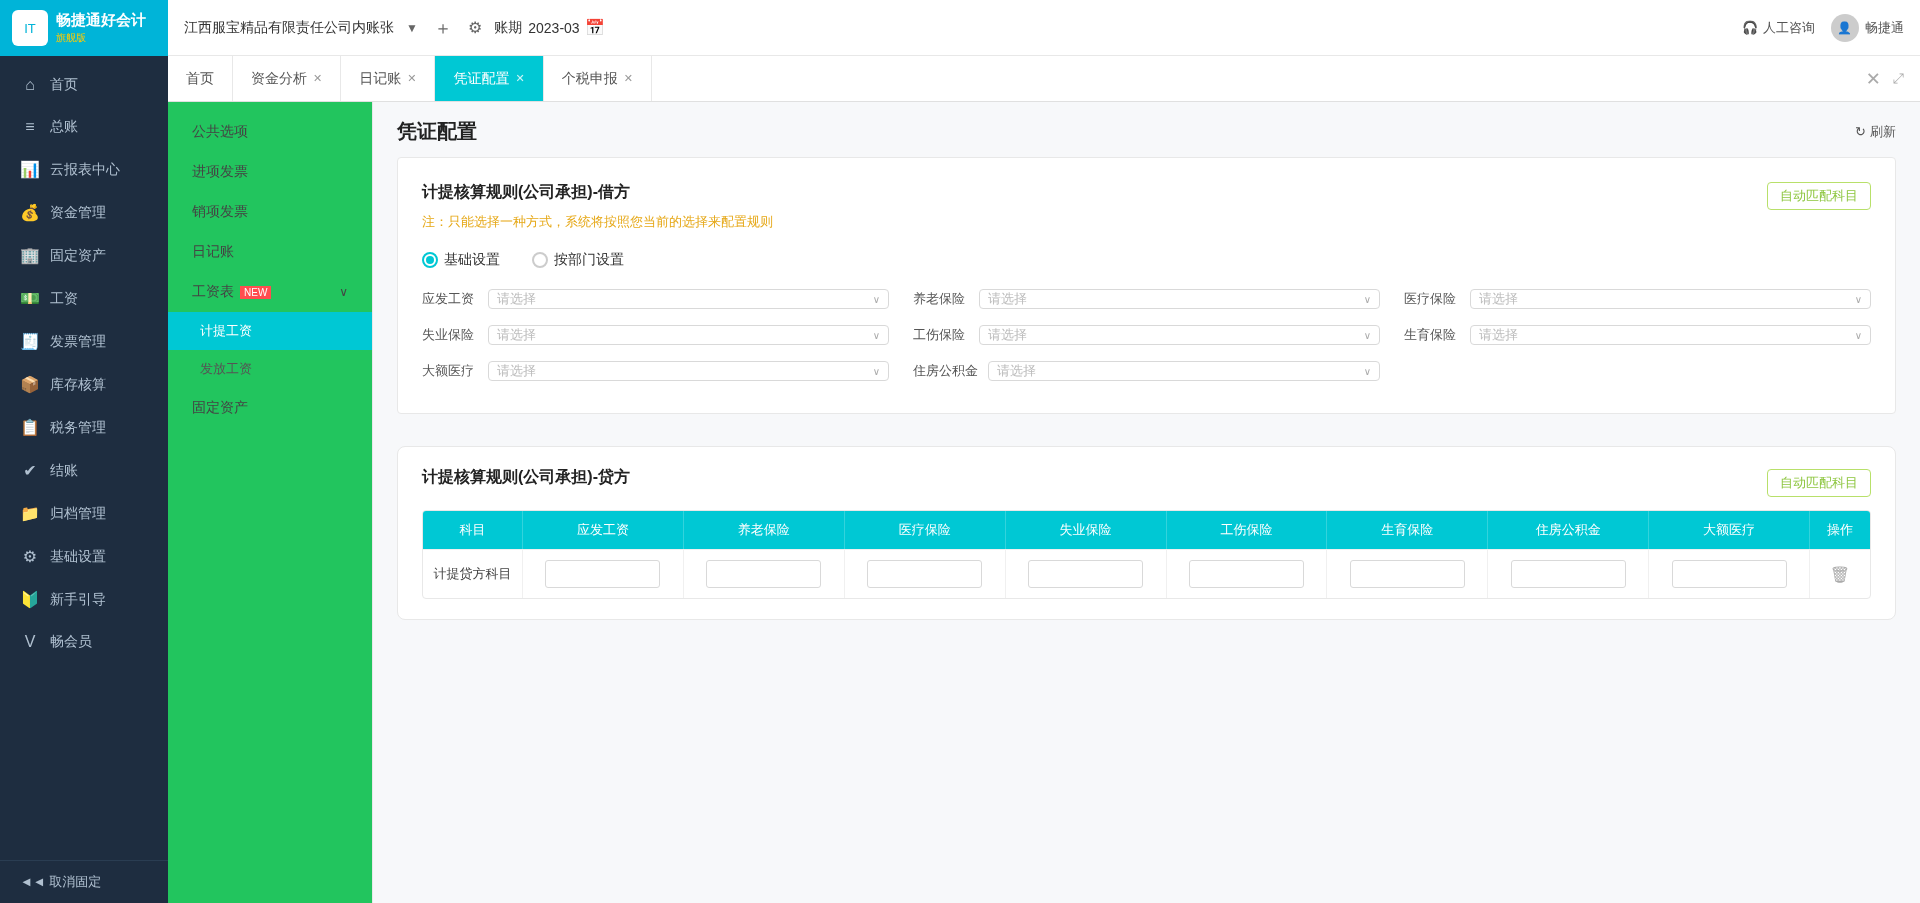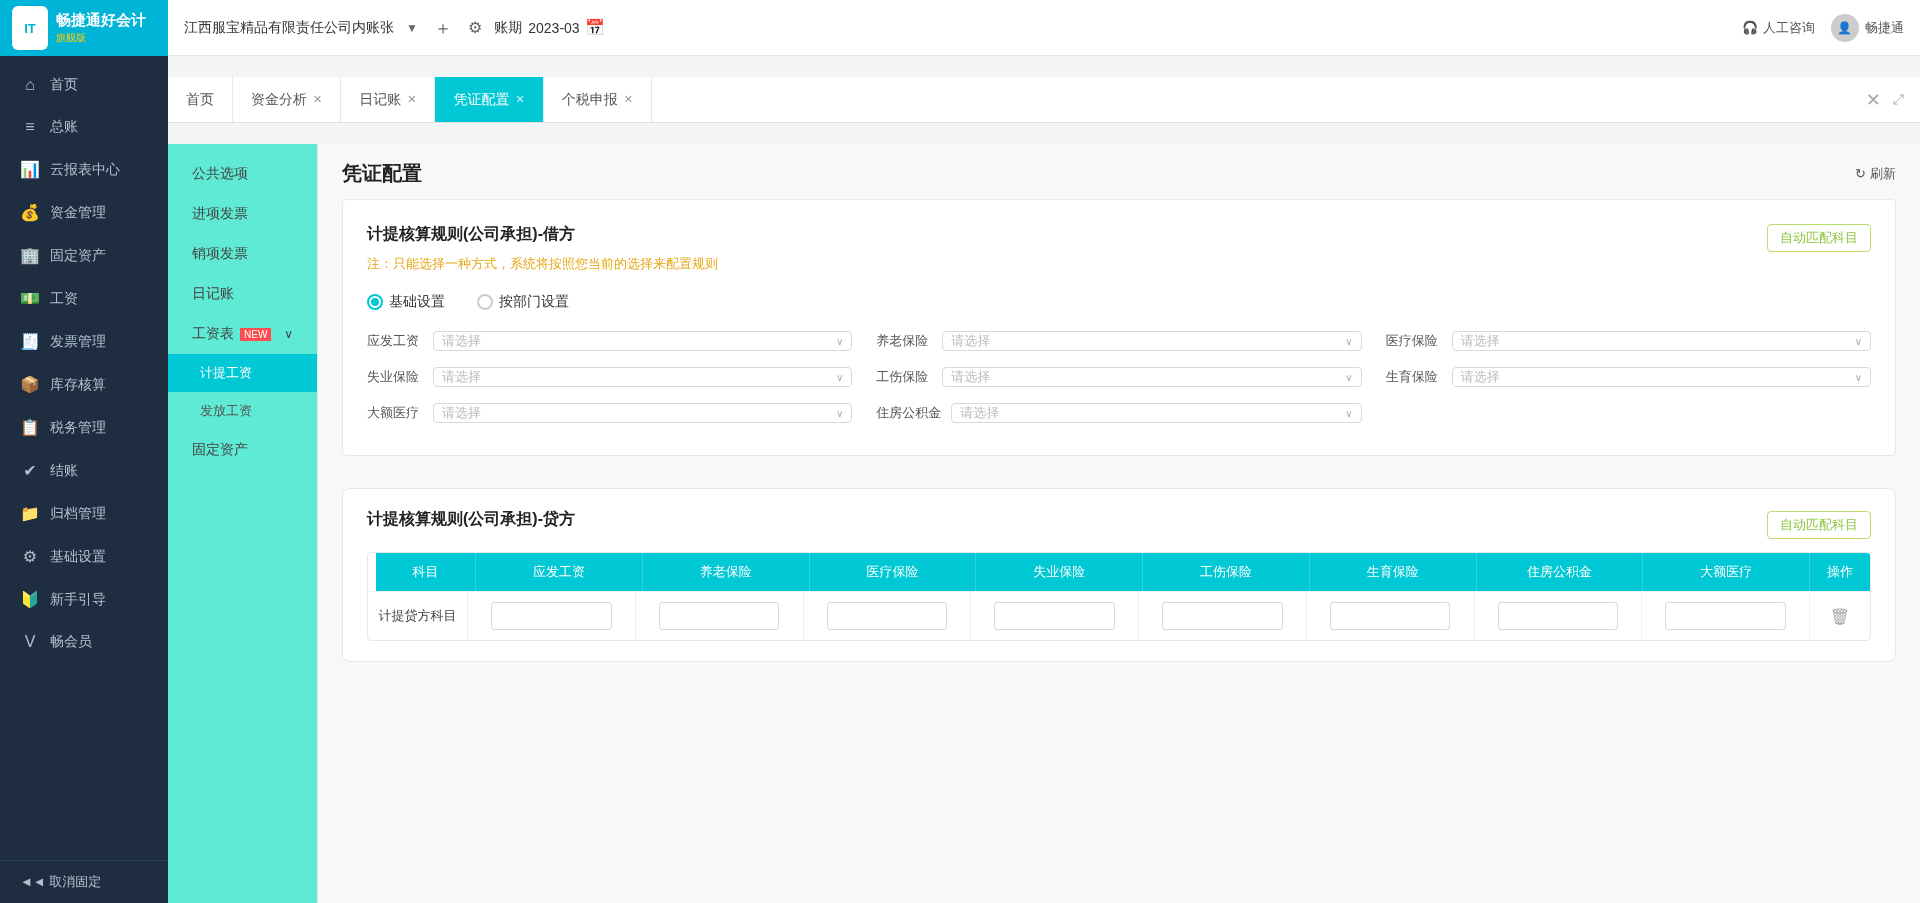--- a/index.html
+++ b/index.html
@@ -16,25 +16,25 @@
     }
     .sidebar-logo {
       background: #00b4d8;
       padding: 10px 12px;
       display: flex;
       align-items: center;
       gap: 8px;
       height: 56px;
     }
     .logo-icon {
-      width: 36px; height: 44px;
+      width: 36px; height: 36px;
       background: white;
       border-radius: 6px;
       display: flex; align-items: center; justify-content: center;
-      font-size: 13px; font-weight: bold; color: #00b4d8;
+      font-size: 13px; font-weight: normal; color: #00b4d8;
     }
     .logo-text { color: white; font-size: 15px; font-weight: bold; line-height: 1.2; }
     .trial-badge {
       font-size: 10px;
       color: #ffcc00;
       background: transparent;
       margin-top: 2px;
     }
     .sidebar-nav { flex: 1; padding: 8px 0; }
     .nav-item {
@@ -55,21 +55,20 @@
       border-top: 1px solid #2a3d52;
     }
 
     
     .main-area {
       flex: 1;
       display: flex;
       flex-direction: column;
       background: #f4f5f7;
       overflow: hidden;
-      gap: 21px;
     }
 
     
     .topbar {
       height: 56px;
       background: white;
       display: flex;
       align-items: center;
       padding: 0 16px;
       gap: 12px;
@@ -167,22 +166,22 @@
 
     
     .content-area {
       flex: 1;
       display: flex;
       overflow: hidden;
     }
 
     
     .left-panel {
-      width: 150px;
-      background: #5eead4;
+      width: 205px;
+      background: #22c55e;
       border-right: 1px solid #e8e8e8;
       padding: 10px 0;
       flex-shrink: 0;
     }
     .left-panel-item {
       padding: 11px 24px;
       font-size: 14px;
       color: #444;
       cursor: pointer;
       display: flex; align-items: center; gap: 6px;
@@ -326,21 +325,20 @@
     
     .table-container {
       border: 1px solid #e8e8e8;
       border-radius: 4px;
       overflow: hidden;
     }
     .table-header {
       display: grid;
       grid-template-columns: 100px 1fr 1fr 1fr 1fr 1fr 1fr 1fr 1fr 60px;
       background: #00c8d4;
-      margin-left: 8px;
     }
     .th {
       padding: 10px 8px;
       font-size: 13px;
       color: white;
       text-align: center;
       border-right: 1px solid rgba(255,255,255,0.2);
     }
     .th:last-child { border-right: none; }
     .table-row-data {

